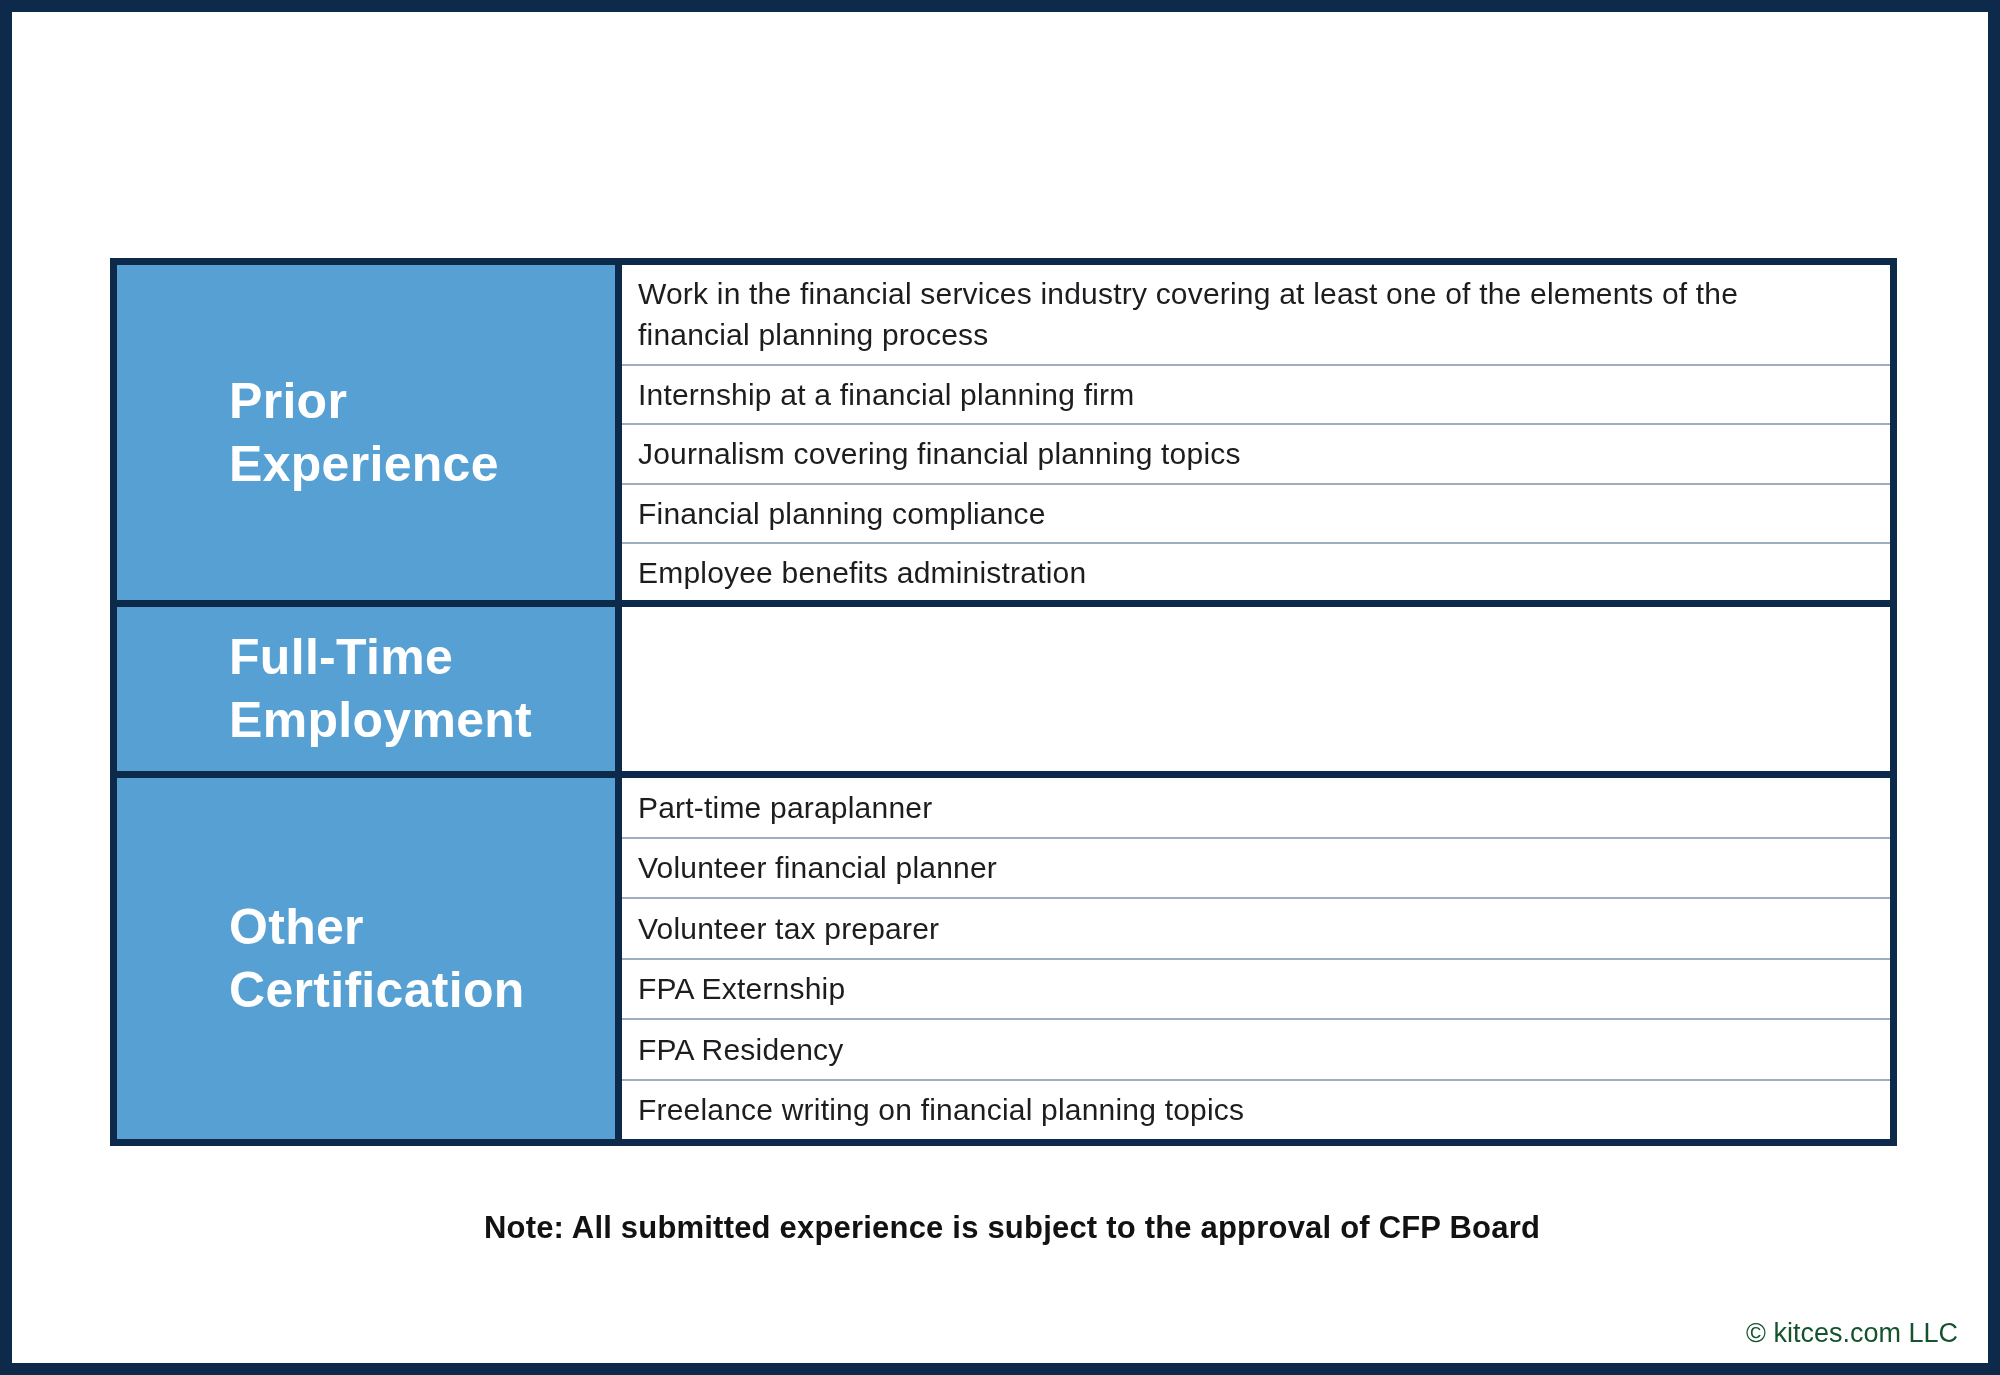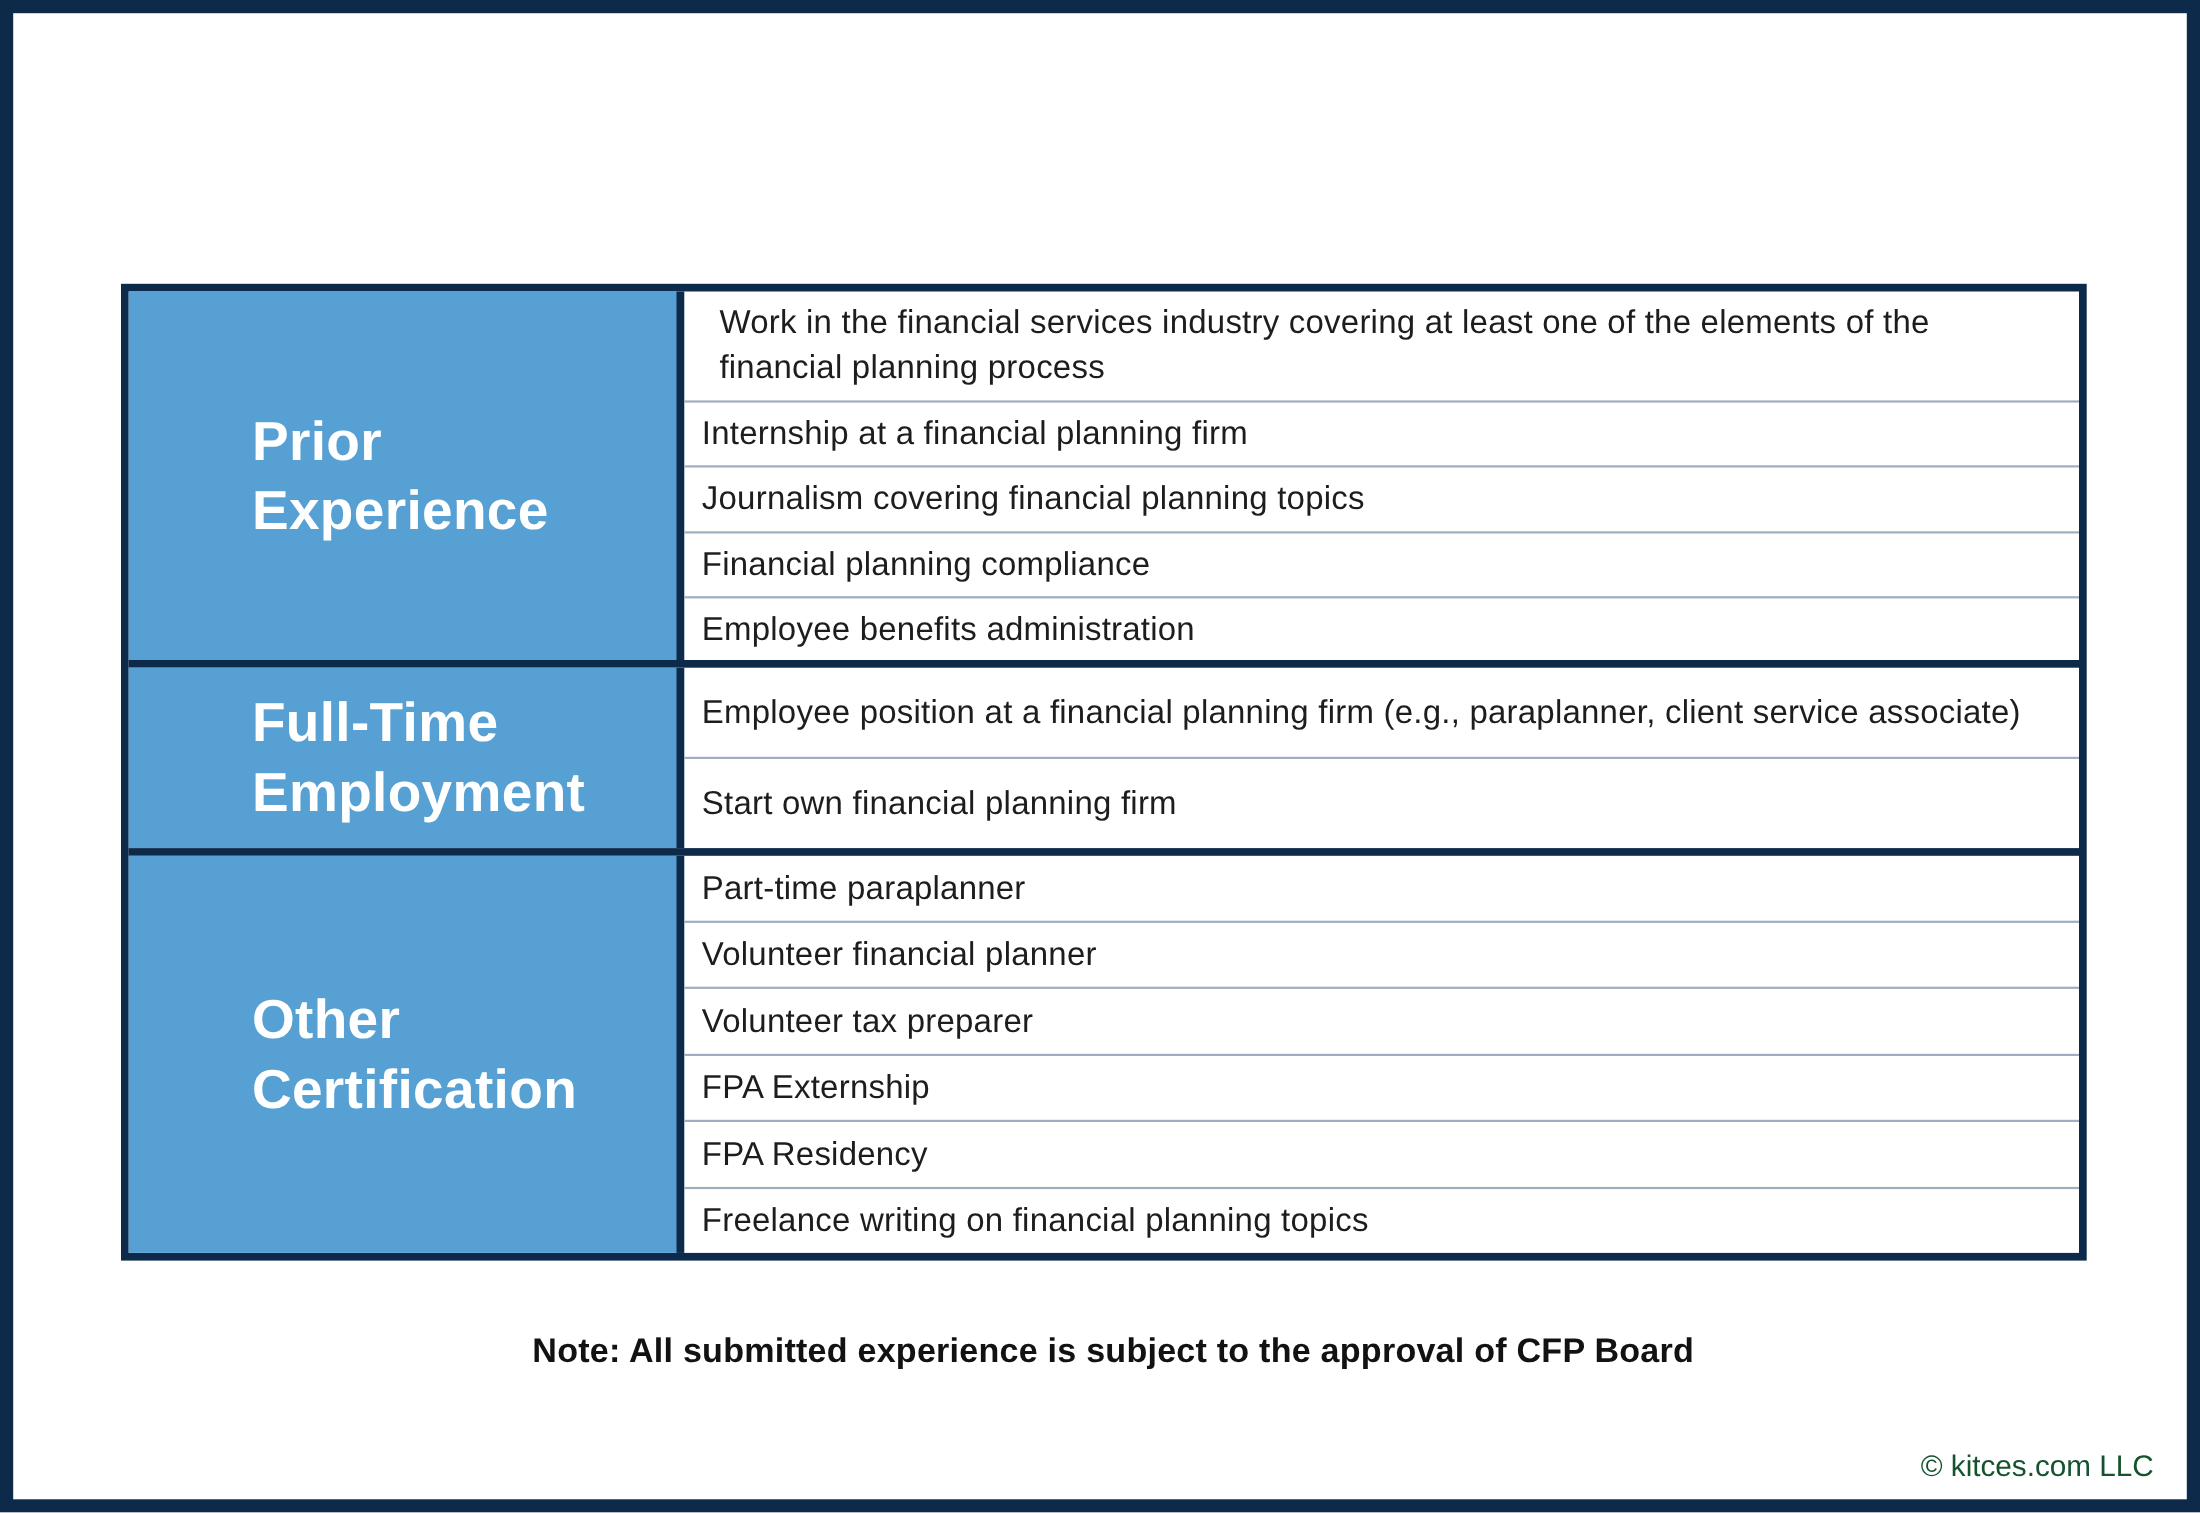--- a/index.html
+++ b/index.html
@@ -58,21 +58,21 @@
   }
   .rows { flex: 1; display: flex; flex-direction: column; min-width: 0; }
   .row {
     flex: 1;
     display: flex;
     align-items: center;
     padding: 8px 28px 8px 16px;
     box-sizing: border-box;
   }
   .row + .row { border-top: 2px solid var(--divider, #9fadc0); }
-  .section.s0 .row:first-child { flex: 1.3; margin-left: 16px; }
+  .section.s0 .row:first-child { flex: 1.3; }
   .row-text {
     font-size: 30px;
     color: var(--text, #1d1d1f);
     line-height: 1.38;
     letter-spacing: 0.2px;
     max-width: 1210px;
   }
   .note {
     position: absolute;
     top: 1198px; left: 12px; width: 100%;
@@ -114,28 +114,20 @@
           </div>
           <div class="row">
             <div class="row-text">Employee benefits administration</div>
           </div>
         </div>
       </div>
       <div class="section s1">
         <div class="label-cell">
           <div class="label">Full-Time Employment</div>
         </div>
-        <div class="rows">
-          <div class="row">
-            <div class="row-text">Employee position at a financial planning firm (e.g., paraplanner, client service associate)</div>
-          </div>
-          <div class="row">
-            <div class="row-text">Start own financial planning firm</div>
-          </div>
-        </div>
       </div>
       <div class="section s2">
         <div class="label-cell">
           <div class="label">Other Certification</div>
         </div>
         <div class="rows">
           <div class="row">
             <div class="row-text">Part-time paraplanner</div>
           </div>
           <div class="row">

